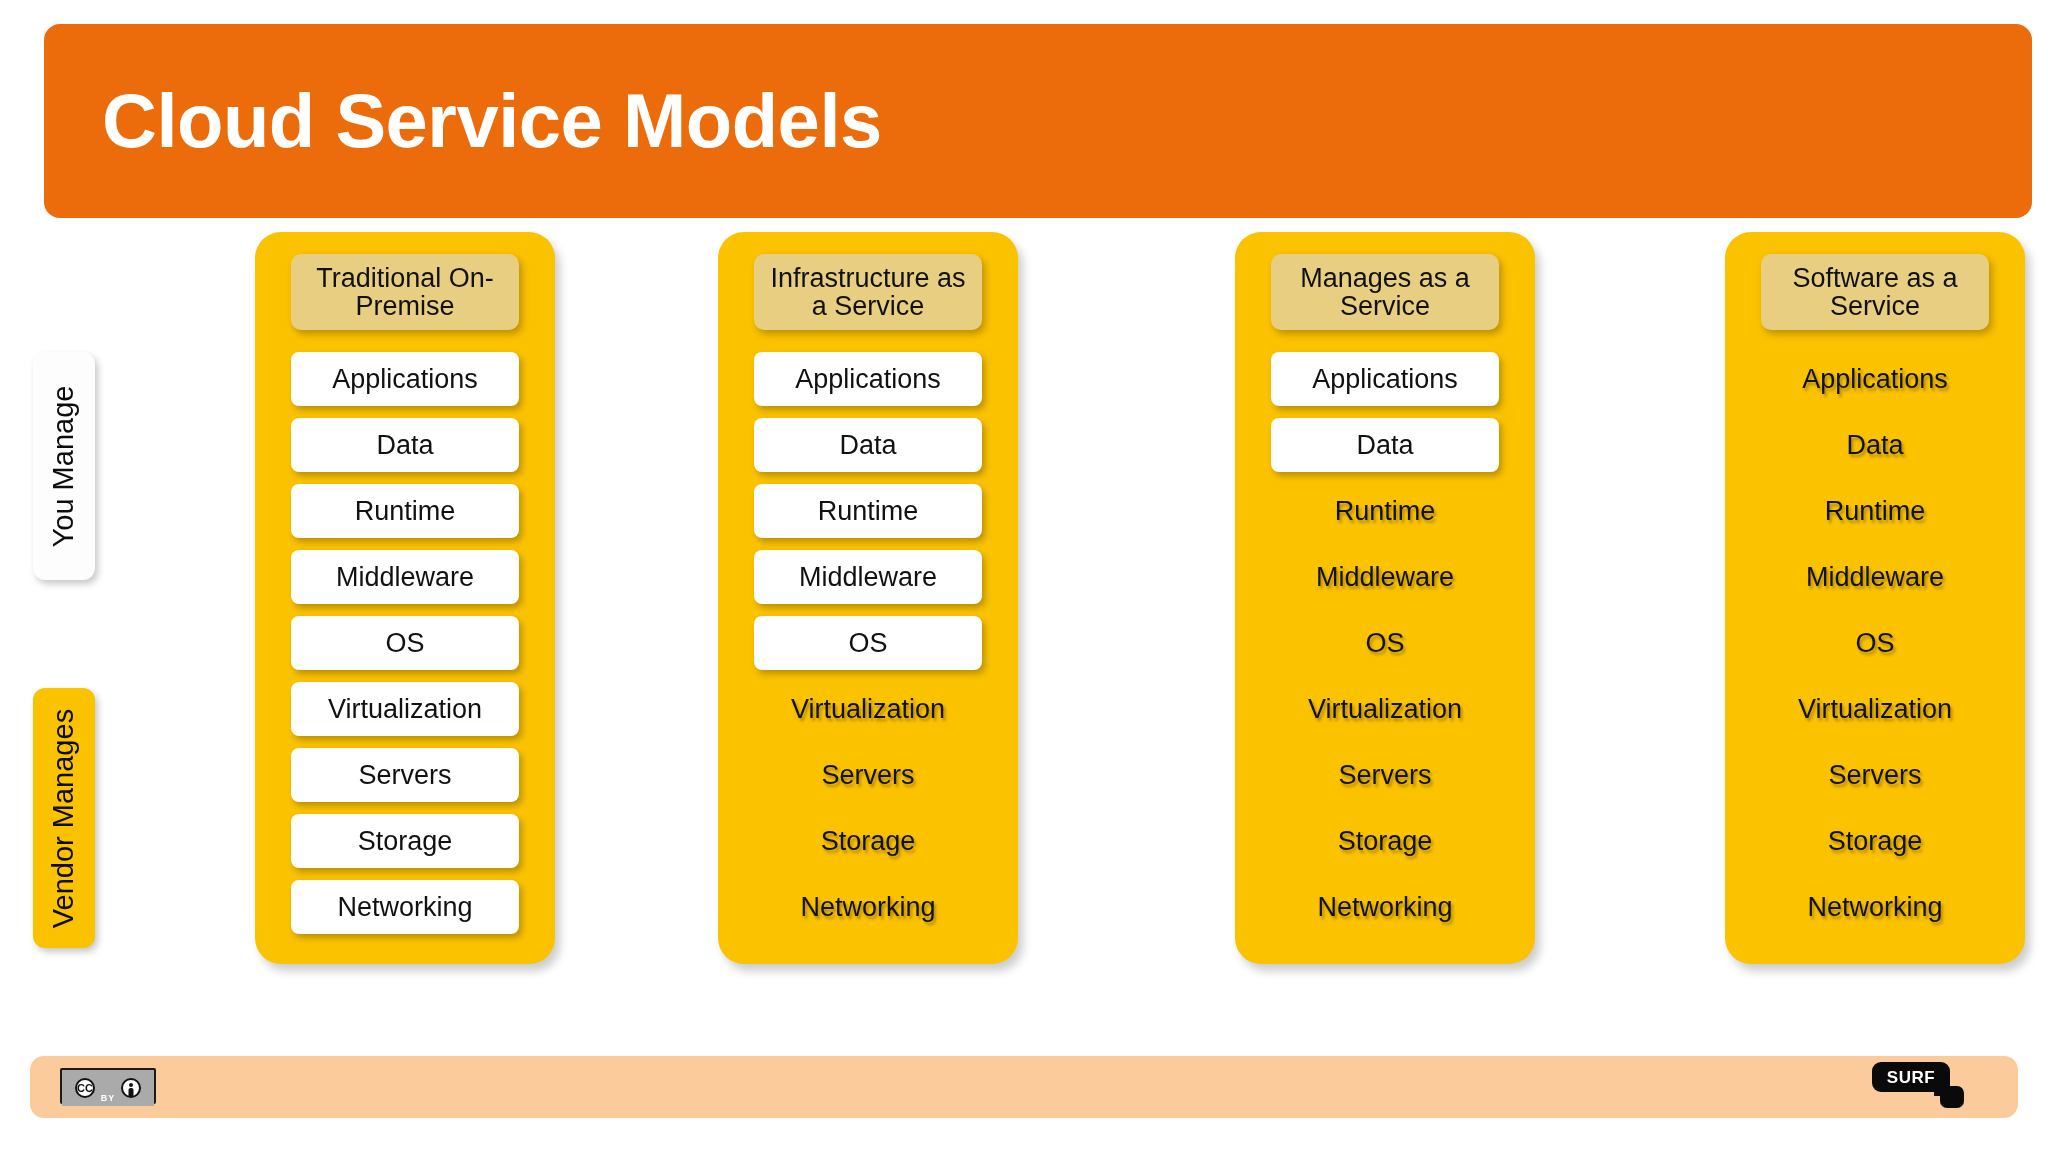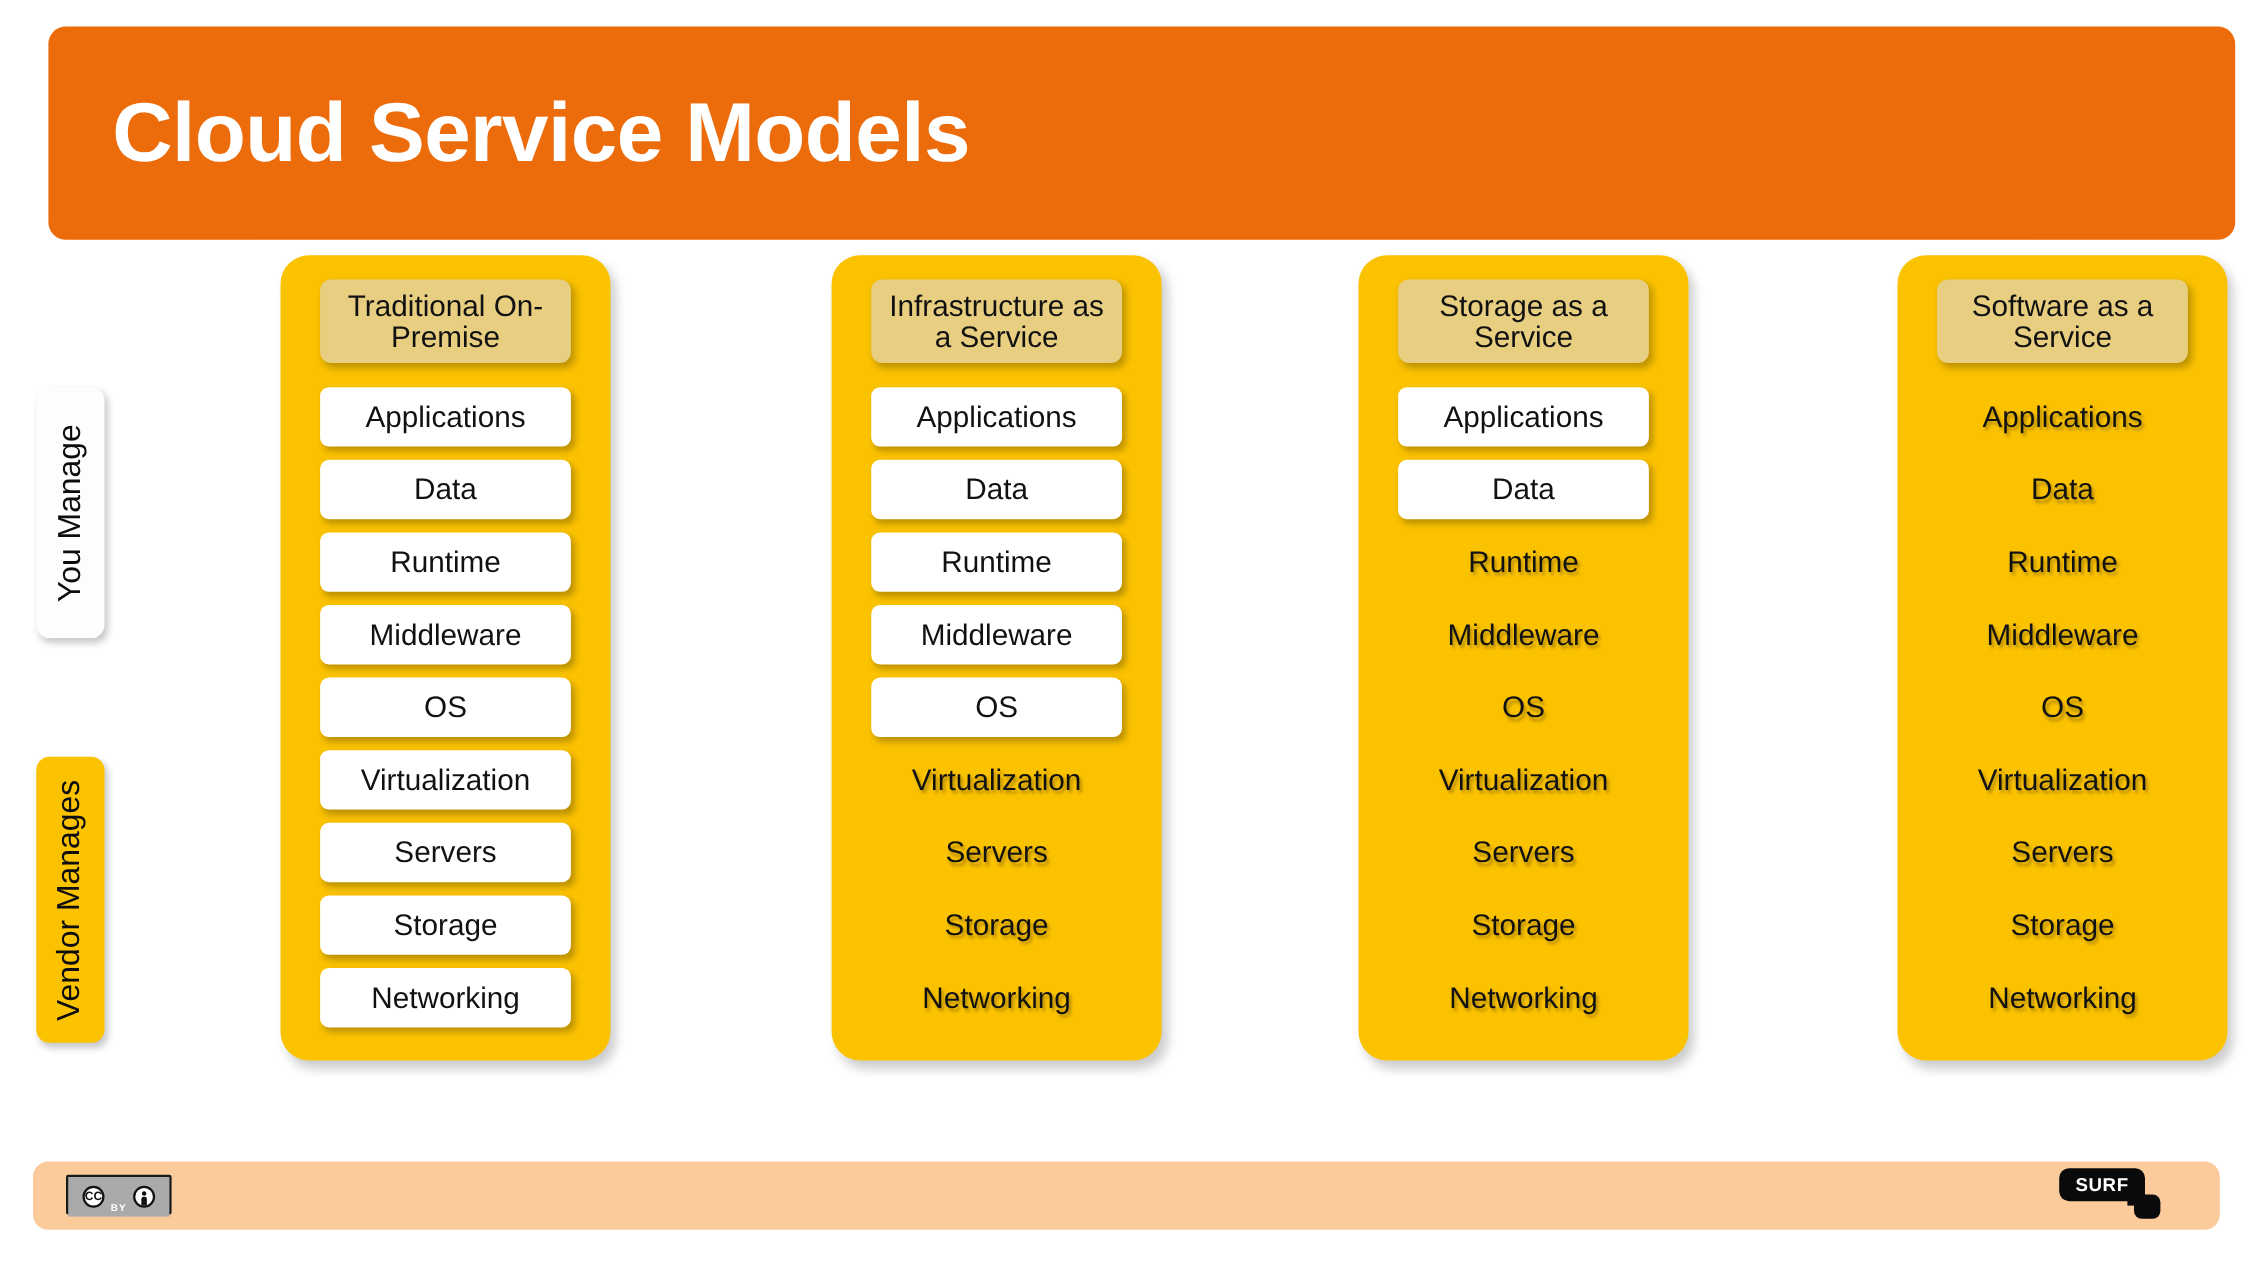--- a/index.html
+++ b/index.html
@@ -75,21 +75,21 @@
   .column {
     position: absolute;
     top: 232px;
     width: 300px;
     height: 732px;
     background: #FBC200;
     border-radius: 26px;
     box-shadow: 5px 7px 10px rgba(0,0,0,0.20);
   }
   #col-0 { left: 255px; }
-  #col-1 { left: 756px; }
+  #col-1 { left: 718px; }
   #col-2 { left: 1235px; }
   #col-3 { left: 1725px; }
 
   .col-header {
     position: absolute;
     left: 36px;
     top: 22px;
     width: 228px;
     height: 76px;
     background: #E8CE80;
@@ -293,21 +293,21 @@
       <div class="row boxed">Middleware</div>
       <div class="row boxed">OS</div>
       <div class="row plain">Virtualization</div>
       <div class="row plain">Servers</div>
       <div class="row plain">Storage</div>
       <div class="row plain">Networking</div>
     </div>
 </div>
 
 <div class="column" id="col-2">
-  <div class="col-header">Storage as a Service</div>
+  <div class="col-header">Manages as a Service</div>
   <div class="rows">
       <div class="row boxed">Applications</div>
       <div class="row boxed">Data</div>
       <div class="row plain">Runtime</div>
       <div class="row plain">Middleware</div>
       <div class="row plain">OS</div>
       <div class="row plain">Virtualization</div>
       <div class="row plain">Servers</div>
       <div class="row plain">Storage</div>
       <div class="row plain">Networking</div>

